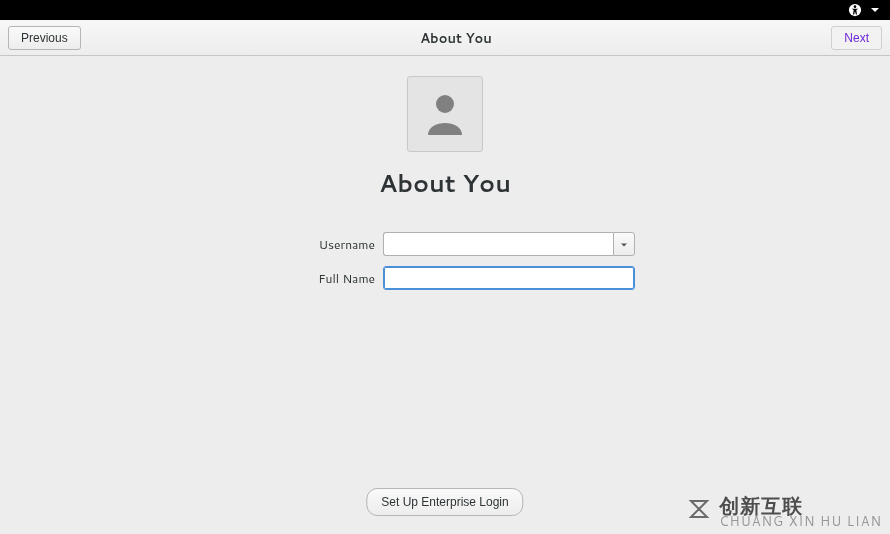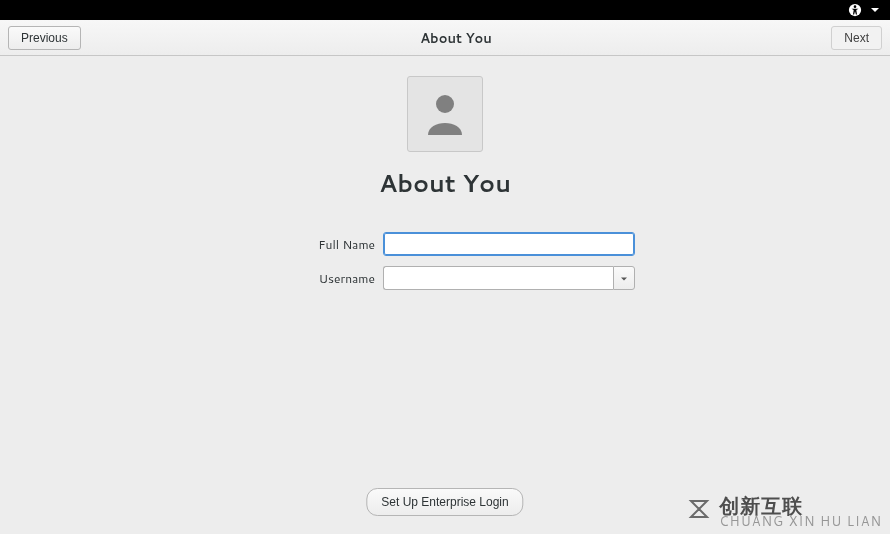--- a/index.html
+++ b/index.html
@@ -39,21 +39,21 @@
     }
     .hdr-btn {
       font-size: 12px;
       padding: 4px 12px;
       background: linear-gradient(#fafafa, #ededed);
       border: 1px solid #b5b5b5;
       border-radius: 3px;
       color: #2e3436;
     }
     .hdr-btn.disabled {
-      color: #404040;
+      color: #6d28d9;
       background: #f2f2f2;
       border-color: #d0d0d0;
     }
     .content {
       position: absolute;
       top: 56px;
       bottom: 0;
       left: 0;
       right: 0;
       display: flex;
@@ -200,36 +200,36 @@
         <circle cx="25" cy="17" r="9" fill="#808080"></circle>
         <path d="M8 48 C8 32 42 32 42 48 Z" fill="#808080"></path>
       </svg>
     </span>
   </div>
 
   <h1 class="page-title">About You</h1>
 
   <div class="form-area">
     <div class="form-row">
-      <label class="form-label">Full Name</label>
-      <input class="text-input focused" type="text" autofocus="" value="" style="">
-    </div>
-    <div class="form-row">
       <label class="form-label">Username</label>
       <div class="combo-wrap">
         <input class="combo-input" type="text" value="" style="">
         <button class="combo-btn">
           <span>
             <svg width="8" height="8" viewBox="0 0 8 8">
                 <path d="M1 2.5 L4 5.5 L7 2.5 Z" fill="#555"></path>
               </svg>
           </span>
         </button>
       </div>
     </div>
+    <div class="form-row">
+      <label class="form-label">Full Name</label>
+      <input class="text-input focused" type="text" autofocus="" value="" style="">
+    </div>
   </div>
 
   <button class="footer-btn">Set Up Enterprise Login</button>
 
 </div>
 
 <div class="watermark">
   <span>
     <svg width="28" height="28" viewBox="0 0 28 28">
       <path d="M6 6 L22 6 L14 14 L22 22 L6 22 L14 14 Z" fill="none" stroke="#555" stroke-width="2"></path>

